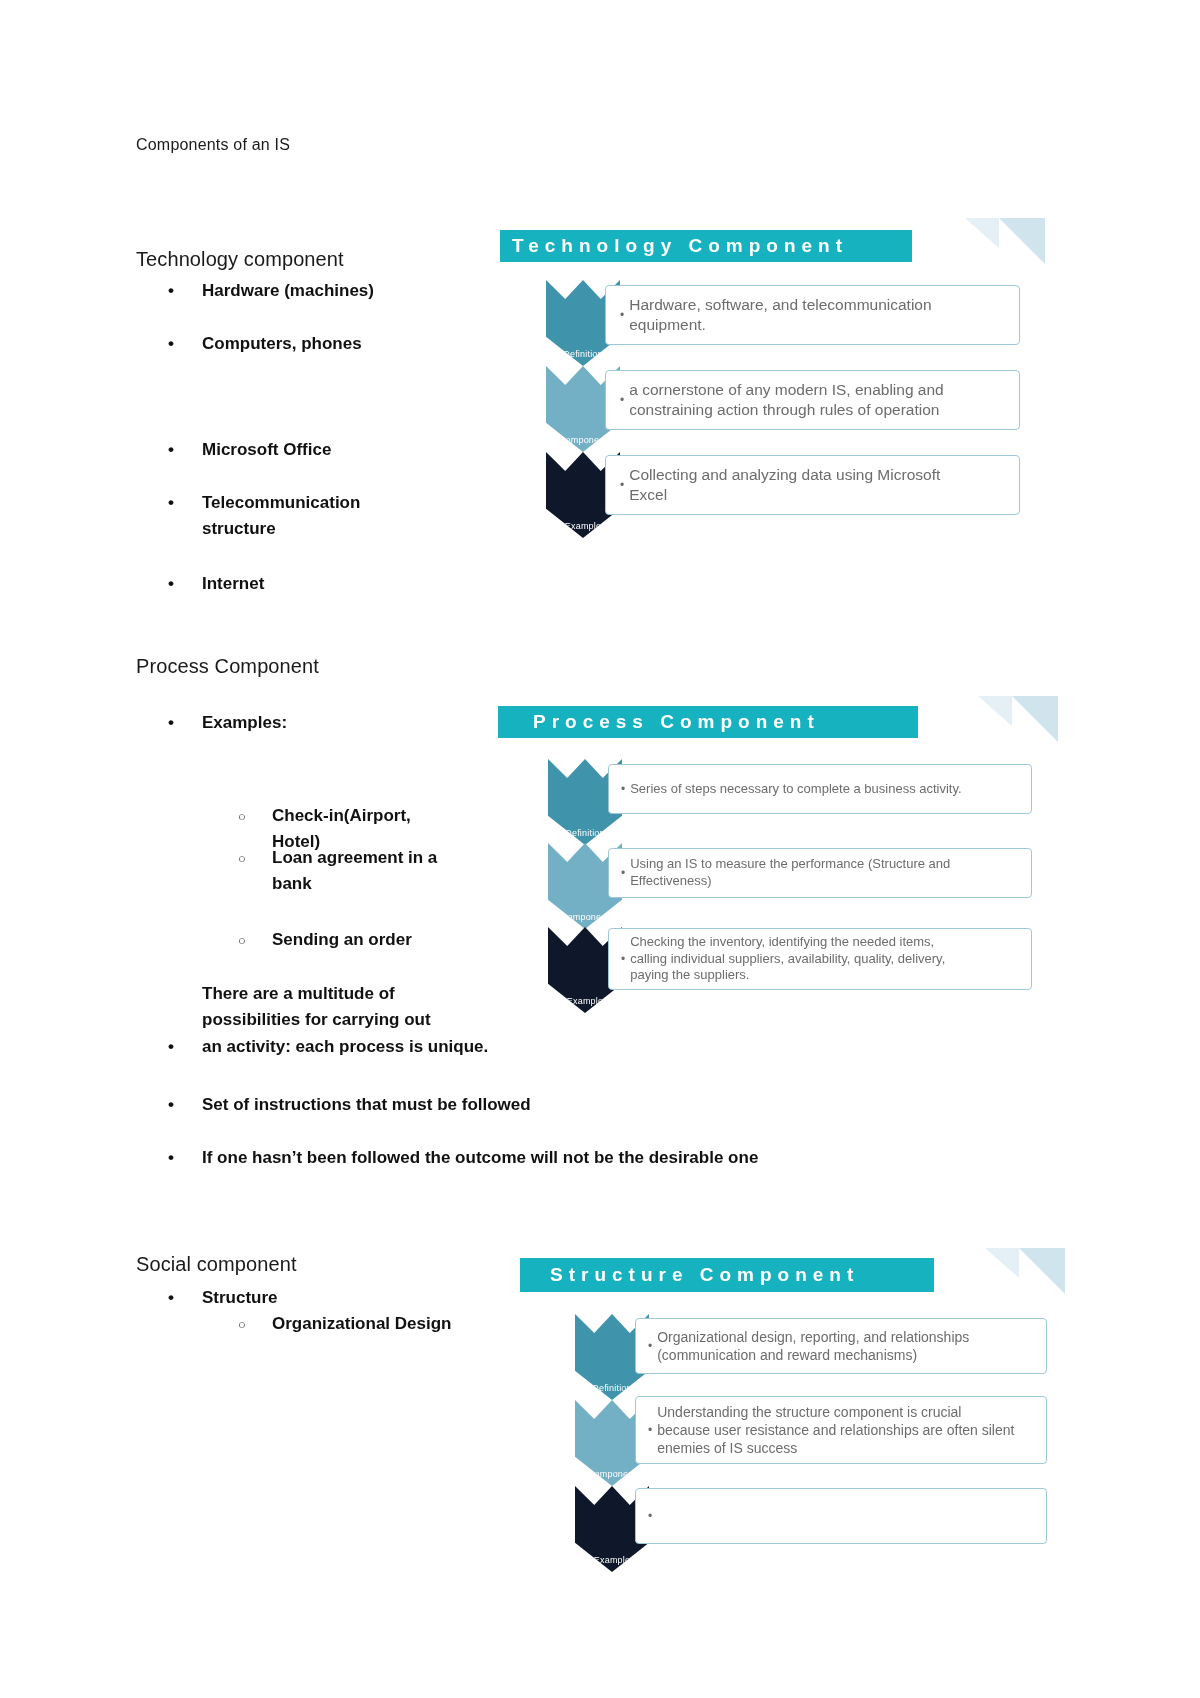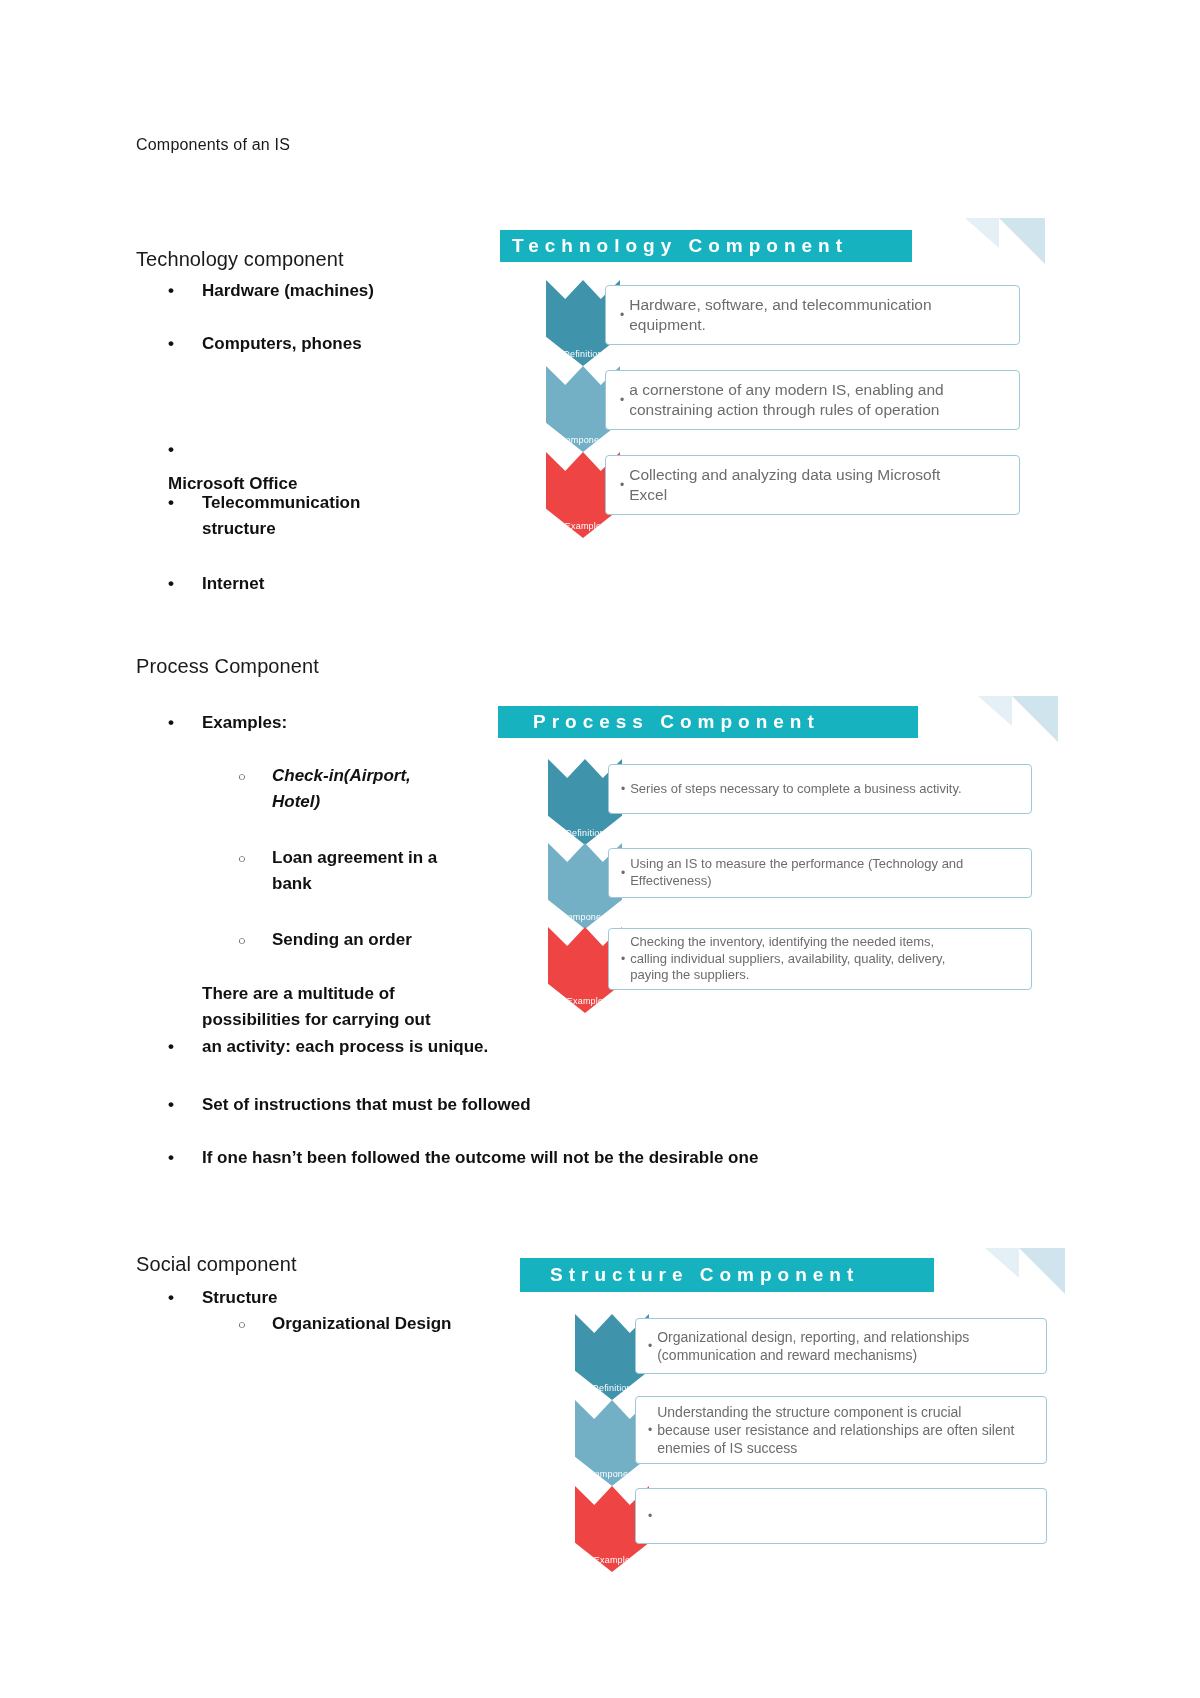--- a/index.html
+++ b/index.html
@@ -32,40 +32,40 @@
         clip-path:polygon(0 0,26% 22%,50% 0,74% 22%,100% 0,100% 66%,50% 100%,0 66%);}
   .chev span{padding-bottom:10%;font-size:9px;letter-spacing:.2px;line-height:1;white-space:nowrap;}
   .tbox{position:absolute;background:#fff;border:1px solid #9ec8d7;border-radius:4px;box-sizing:border-box;
         display:flex;align-items:center;color:#6c6c6c;}
   .tbox .bl{flex:0 0 auto;padding-right:5px;font-size:12px;line-height:1;}
   .tbox .bd{white-space:pre-line;}
 
   
   .sh-def{background:#3f93ab;}
   .sh-com{background:#74b0c5;}
-  .sh-exa{background:#ef4444;}
+  .sh-exa{background:#0f172a;}
 </style>
 </head>
 <body>
 
 <div class="page">
 
   <div class="doc-title">Components of an IS</div>
 
   <div class="sec-head" style="left:136px;top:248px;">Technology component</div>
 
   <div class="bullet-row" style="left:168px;top:278px;width:330px;align-items:center;">
     <span class="mark disc"></span>
     <span class="txt">Hardware (machines)</span>
   </div>
   <div class="bullet-row" style="left:168px;top:331px;width:330px;">
     <span class="mark disc"></span>
     <span class="txt">Computers, phones</span>
   </div>
-  <div class="bullet-row" style="left:168px;top:437px;width:330px;flex-direction:column;">
+  <div class="bullet-row" style="left:168px;top:437px;width:330px;">
     <span class="mark disc"></span>
     <span class="txt">Microsoft Office</span>
   </div>
   <div class="bullet-row" style="left:168px;top:490px;width:330px;">
     <span class="mark disc"></span>
     <span class="txt">Telecommunication
 structure</span>
   </div>
   <div class="bullet-row" style="left:168px;top:571px;width:330px;">
     <span class="mark disc"></span>
@@ -112,21 +112,21 @@
       </div>
     </div>
   </div>
 
   <div class="sec-head" style="left:136px;top:655px;">Process Component</div>
 
   <div class="bullet-row" style="left:168px;top:710px;width:350px;">
     <span class="mark disc"></span>
     <span class="txt">Examples:</span>
   </div>
-  <div class="bullet-row" style="left:238px;top:763px;width:290px;font-style:italic;">
+  <div class="bullet-row" style="left:238px;top:803px;width:290px;">
     <span class="mark circ"></span>
     <span class="txt">Check-in(Airport,
 Hotel)</span>
   </div>
   <div class="bullet-row" style="left:238px;top:845px;width:290px;">
     <span class="mark circ"></span>
     <span class="txt">Loan agreement in a
 bank</span>
   </div>
   <div class="bullet-row" style="left:238px;top:927px;width:290px;">
@@ -164,21 +164,21 @@
         <span class="bd">Series of steps necessary to complete a business activity.</span>
       </div>
     </div>
 
     <div class="row">
       <div class="chev sh-com" style="left:50px;top:147px;width:74px;height:86px;">
         <span>Component</span>
       </div>
       <div class="tbox" style="left:110px;top:152px;width:424px;height:50px;padding:6px 8px 6px 12px;font-size:13px;line-height:1.3;">
         <span class="bl">•</span>
-        <span class="bd">Using an IS to measure the performance (Technology and
+        <span class="bd">Using an IS to measure the performance (Structure and
 Effectiveness)</span>
       </div>
     </div>
 
     <div class="row">
       <div class="chev sh-exa" style="left:50px;top:231px;width:74px;height:86px;">
         <span>Example</span>
       </div>
       <div class="tbox" style="left:110px;top:232px;width:424px;height:62px;padding:6px 8px 6px 12px;font-size:13px;line-height:1.3;">
         <span class="bl">•</span>

